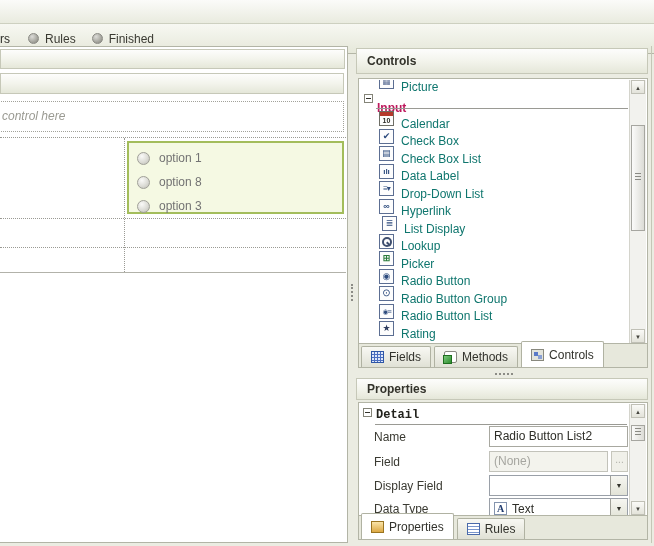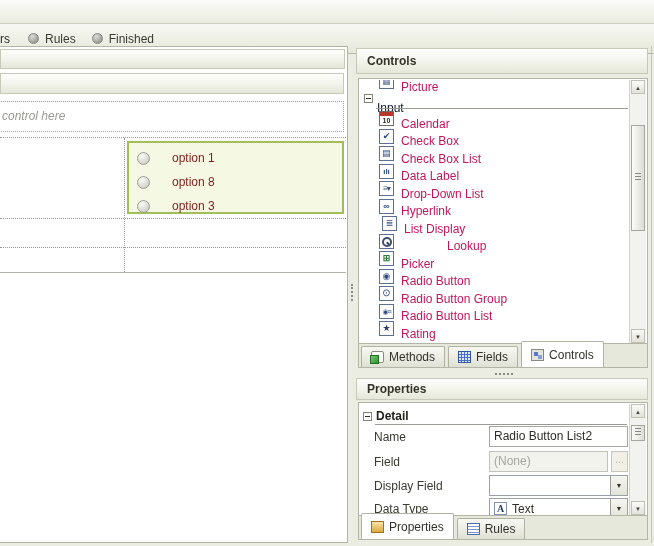--- a/index.html
+++ b/index.html
@@ -20,21 +20,21 @@
   #canvas { left:0; top:46px; width:348px; height:497px; background:#fff; border-top:1px solid #b2b4a6; border-right:1px solid #b2b4a6; border-bottom:1px solid #b2b4a6; }
   #cbar1 { left:0; top:2px; width:345px; height:20px; }
   #cbar2 { left:0; top:26px; width:344px; height:21px; }
   #dropzone { left:-2px; top:54px; width:346px; height:31px; border:1px dotted #a2a29a; color:#9a9a92; font-style:italic; padding:7px 0 0 3px; background:#fff; }
   #tablezone { left:0; top:90px; width:346px; height:136px; border-top:1px dotted #9a9a94; border-bottom:1px solid #b2b2aa; }
   .vline { left:124px; top:0; bottom:0; border-left:1px dotted #9a9a94; width:1px; }
   .hline { left:0; right:0; border-top:1px dotted #9a9a94; height:1px; }
   #greenbox { left:127px; top:3px; width:217px; height:73px; background:#f5f9e3; border:2px solid #a3bd5b; padding-top:3px; }
   .opt-row { display:flex; align-items:center; height:24px; padding-left:8px; }
   .radio-sphere { width:13px; height:13px; border-radius:50%; border:1px solid #a0a098; background:radial-gradient(circle at 35% 30%,#fafaf8,#dcdcd6 55%,#bcbcb4); flex:0 0 auto; }
-  .opt-label { margin-left:22px; color:#7f1d1d;text-align:right; }
+  .opt-label { margin-left:9px; color:#737373;text-align:right; }
 
   
   #vsplit { left:348px; top:46px; width:8px; height:497px; }
   #vsplit .grip { position:absolute; left:3px; top:238px; height:17px; width:0; border-left:2px dotted #8c8c86; }
   #hsplit { left:0; top:324px; width:298px; height:8px; }
   #hsplit .grip { position:absolute; left:139px; top:3px; width:18px; height:0; border-top:2px dotted #8c8c86; }
 
   
   #rightpanel { left:356px; top:46px; width:298px; height:497px; }
   #outer-right { left:651px; top:46px; width:1px; height:497px; background:#c4c6b6; }
@@ -42,23 +42,23 @@
   #controls-header { top:2px; }
   #props-header { top:332px; height:22px; line-height:20px; }
 
   .groupbox { left:2px; width:290px; background:#fff; border:1px solid #b3b5a6; }
   #controls-box { top:32px; height:290px; }
   #props-box { top:356px; height:138px; }
 
   
   #clist { position:absolute; left:1px; top:1px; right:18px; bottom:24px; overflow:hidden; }
   .citem { position:absolute; left:0; right:0; height:17px; display:flex; align-items:center; padding-left:19px; cursor:default; }
-  .citem .lbl { margin-left:7px; color:#be185d; white-space:nowrap;margin-top:10px; }
+  .citem .lbl { margin-left:7px; color:#0f766e; white-space:nowrap;margin-top:10px; }
   .group-row { position:absolute; left:0; right:0; top:10px; height:16px; display:flex; align-items:center; padding-left:4px; }
-  .group-row .lbl { margin-left:4px; font-weight:normal; color:#0f172a;margin-top:20px; }
+  .group-row .lbl { margin-left:4px; font-weight:bold; color:#be185d;margin-top:20px; }
   .divider { position:absolute; left:16px; right:1px; border-top:1px solid #9a9a94; height:1px; }
   #clist-divider { top:28px; }
   .exp { width:9px; height:9px; border:1px solid #848478; background:#fff; position:relative; flex:0 0 auto; }
   .exp::before { content:""; position:absolute; left:1px; right:1px; top:3px; height:1px; background:#33332d; }
 
   
   .ci { width:15px; height:15px; border:1px solid #5c6e92; background:#fdfdfd; color:#2e4c7e; font-size:9px; line-height:12px; text-align:center; flex:0 0 auto; overflow:hidden; position:relative; }
   .ic-picture-icon::before { content:"▦"; color:#5e7096; }
   .ic-calendar-icon { border-color:#6e6e66; }
   .ic-calendar-icon::before { content:""; position:absolute; left:0; top:0; right:0; height:4px; background:#b5392c; }
@@ -98,21 +98,21 @@
   .ti { width:13px; height:12px; flex:0 0 auto; position:relative; }
   .ic-fields-icon { background:#dfe8fa; border:1px solid #2e56a6; background-image:repeating-linear-gradient(to bottom,transparent 0 2px,#4a6ec0 2px 3px),repeating-linear-gradient(to right,transparent 0 2px,#4a6ec0 2px 3px); }
   .ic-methods-icon { background:#fff; border:1px solid #8a8a82; border-radius:2px; }
   .ic-methods-icon::after { content:""; position:absolute; left:-2px; bottom:-2px; width:7px; height:7px; background:linear-gradient(135deg,#7cc87c,#2e8e2e); border:1px solid #1e6e1e; }
   .ic-controls-icon { background:#e3e4dc; border:1px solid #88887e; }
   .ic-controls-icon::before { content:""; position:absolute; left:2px; top:2px; width:4px; height:4px; background:#5a7ac8; box-shadow:4px 3px 0 #8aa0d4; }
   .ic-properties-icon { background:linear-gradient(to bottom,#fae4a8,#dca843); border:1px solid #9a7420; }
   .ic-rules-icon { background:#fff; border:1px solid #4a6aaa; background-image:repeating-linear-gradient(to bottom,transparent 0 2px,#7a96cc 2px 3px); }
 
   
-  .sec-row { position:absolute; left:4px; top:5px; height:16px; display:flex; align-items:center; }
+  .sec-row { position:absolute; left:4px; top:5px; height:16px; display:flex; align-items:flex-start;font-family:Liberation Mono, monospace; }
   .sec-row .lbl { margin-left:4px; font-weight:bold; color:#22221c; }
   #pdivider { top:21px; right:20px; }
   .prow { position:absolute; left:0; right:0; height:21px; }
   .plabel { position:absolute; left:15px; top:4px; color:#3a3a32; }
   .pwidget { position:absolute; left:130px; top:0; width:139px; height:21px; display:flex; }
   .tbox { border:1px solid #a8a8a0; background:#fff; padding:2px 4px; color:#2e2e28; width:100%; height:21px; overflow:hidden; white-space:nowrap; }
   .tbox.disabled { background:#f3f3ed; border-color:#c2c2ba; color:#a6a6a0; width:119px; }
   .btn-ellipsis { width:17px; height:21px; margin-left:3px; background:#f0f0e9; border:1px solid #c6c6bc; color:#b2b2aa; text-align:center; line-height:15px; font-size:10px; }
   .ddbox { border:1px solid #9aa0a8; background:#fff; width:139px; height:21px; display:flex; align-items:center; }
   .ddval { flex:1; padding-left:4px; color:#2e2e28; display:flex; align-items:center; gap:5px; overflow:hidden; }
@@ -203,21 +203,21 @@
           <span class="lbl">Drop-Down List</span>
         </div>
         <div class="citem" style="top: 117.5px;">
           <span class="ci ic-hyperlink-icon"></span>
           <span class="lbl">Hyperlink</span>
         </div>
         <div class="citem" style="top: 135px; padding-left: 22px;">
           <span class="ci ic-list-display-icon"></span>
           <span class="lbl">List Display</span>
         </div>
-        <div class="citem" style="top: 152.5px; gap: 46px;">
+        <div class="citem" style="top: 152.5px;">
           <span class="ci ic-lookup-icon"></span>
           <span class="lbl">Lookup</span>
         </div>
         <div class="citem" style="top: 170px;">
           <span class="ci ic-picker-icon"></span>
           <span class="lbl">Picker</span>
         </div>
         <div class="citem" style="top: 187.5px;">
           <span class="ci ic-radio-button-icon"></span>
           <span class="lbl">Radio Button</span>
@@ -235,26 +235,26 @@
           <span class="lbl">Rating</span>
         </div>
       </div>
     <div class="scrollbar" id="cscroll">
       <div class="sb-btn sb-up">▲</div>
       <div class="sb-thumb"></div>
       <div class="sb-btn sb-down">▼</div>
     </div>
     <div class="tabstrip" id="ctabs">
         <div class="tab">
+          <span class="ti ic-fields-icon"></span>
+          <span class="lbl">Fields</span>
+        </div>
+        <div class="tab">
           <span class="ti ic-methods-icon"></span>
           <span class="lbl">Methods</span>
-        </div>
-        <div class="tab">
-          <span class="ti ic-fields-icon"></span>
-          <span class="lbl">Fields</span>
         </div>
         <div class="tab active">
           <span class="ti ic-controls-icon"></span>
           <span class="lbl">Controls</span>
         </div>
       </div>
   </div>
 
   <div class="abs" id="hsplit">
       <div class="grip"></div>

